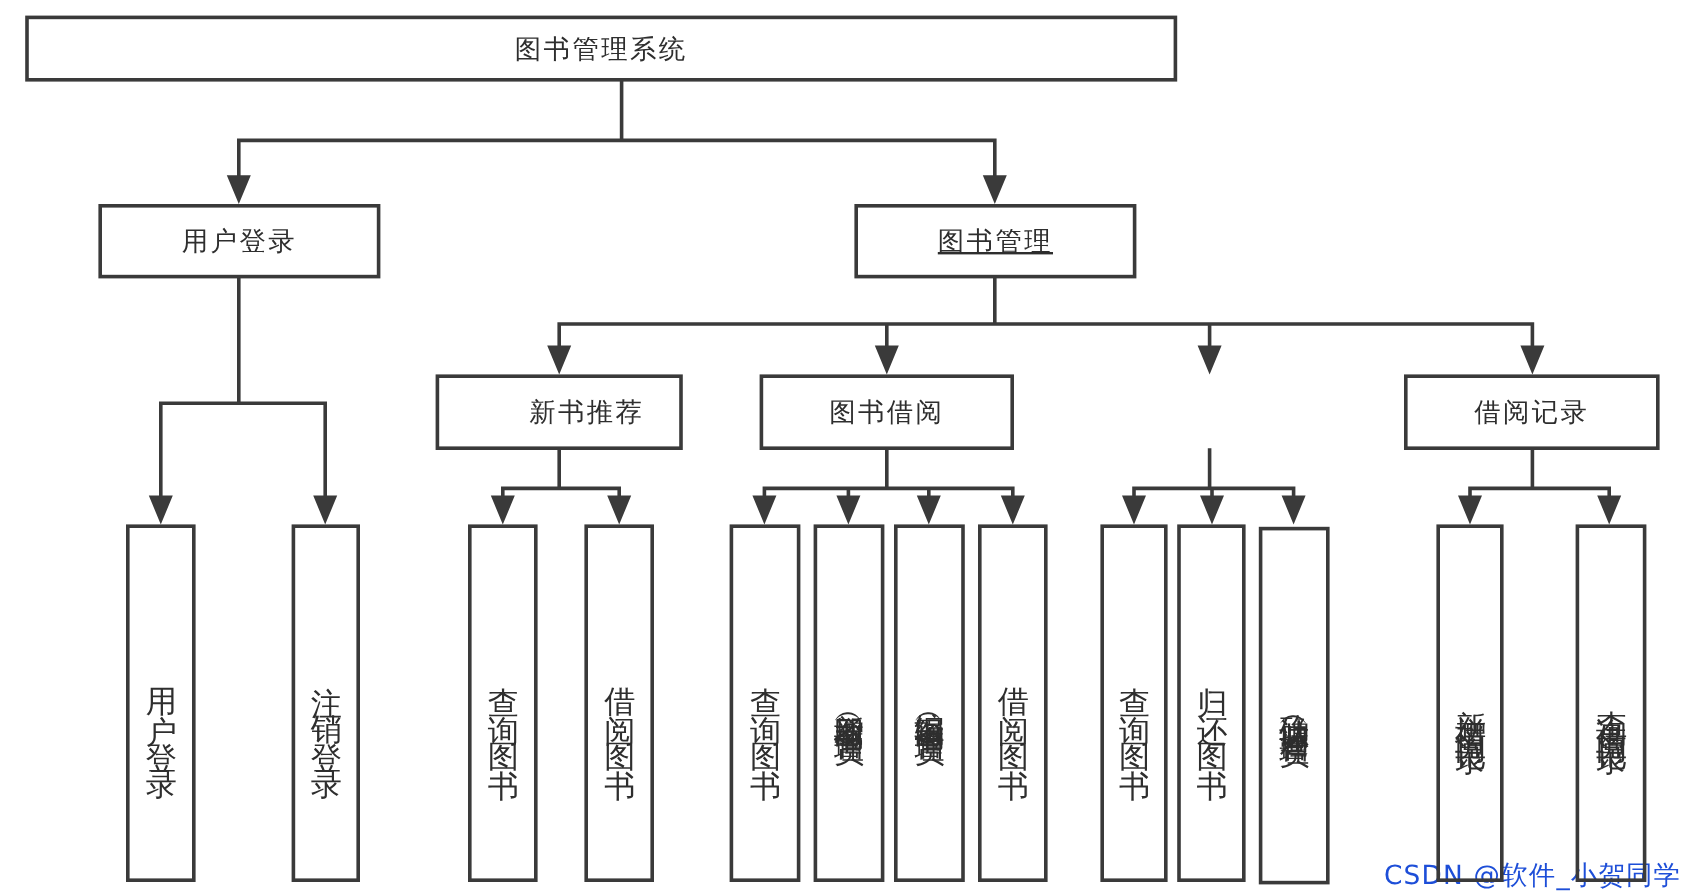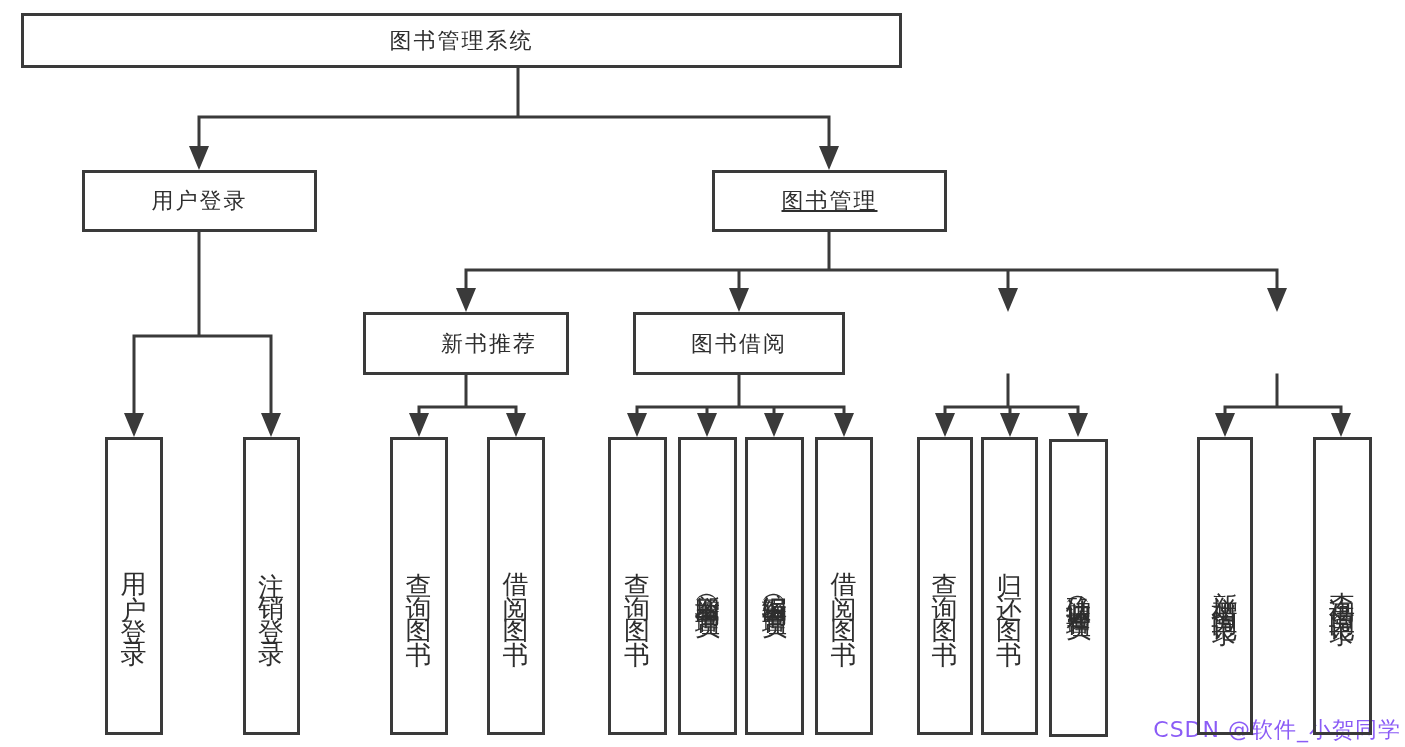--- a/index.html
+++ b/index.html
@@ -3,21 +3,21 @@
 <meta charset="utf-8">
 <style>
   html,body { margin:0; padding:0; background:#ffffff; }
   .canvas {
     position:relative; width:1405px; height:747px; background:#ffffff;
     font-family:"DejaVu Sans", sans-serif; overflow:hidden;
   }
   svg.connectors { position:absolute; left:0; top:0; z-index:1; }
   .watermark {
     position:absolute; right:4px; top:715px; z-index:2;
-    color:#8b5cf6; font-size:22px; letter-spacing:1px; white-space:nowrap;
+    color:#1d4ed8; font-size:22px; letter-spacing:1px; white-space:nowrap;
   }
   .box {
     position:absolute; box-sizing:border-box; z-index:3;
     border:3px solid #3a3a3a; background:transparent;
     display:flex; align-items:center; justify-content:center;
     color:#2e2e2e;
   }
   .hbox { font-size:22px; letter-spacing:2px; }
   .vtext {
     writing-mode:vertical-rl; text-orientation:mixed;
@@ -61,36 +61,39 @@
              M409,413 L429,413 L419,437 Z  M506,413 L526,413 L516,437 Z
              M627,413 L647,413 L637,437 Z  M697,413 L717,413 L707,437 Z
              M764,413 L784,413 L774,437 Z  M834,413 L854,413 L844,437 Z
              M935,413 L955,413 L945,437 Z  M1000,413 L1020,413 L1010,437 Z
              M1068,413 L1088,413 L1078,437 Z
              M1215,413 L1235,413 L1225,437 Z  M1331,413 L1351,413 L1341,437 Z"></path>
   </svg>
 
   <div class="watermark">CSDN @软件_小贺同学</div>
 
-  <div class="box hbox" style="left:21px; top:13px; width:881px; height:55px;">
+  <div class="box hbox" style="left:21px; top:13px; width:960px; height:55px;">
     <span>图书管理系统</span>
   </div>
 
   <div class="box hbox" style="left:82px; top:170px; width:235px; height:62px;">
     <span>用户登录</span>
   </div>
   <div class="box hbox" style="left:712px; top:170px; width:235px; height:62px;text-decoration:underline;">
     <span>图书管理</span>
   </div>
 
   <div class="box hbox" style="left:363px; top:312px; width:206px; height:63px;padding-left:46px;">
     <span>新书推荐</span>
   </div>
   <div class="box hbox" style="left:633px; top:312px; width:212px; height:63px;font-family:Liberation Serif, serif;">
     <span>图书借阅</span>
+  </div>
+  <div class="box hbox" style="left:1170px; top:312px; width:213px; height:63px;">
+    <span>借阅记录</span>
   </div>
 
   <div class="box" style="left:105px; top:437px; width:58px; height:298px;">
     <span class="vtext sp4">用户登录</span>
   </div>
   <div class="box" style="left:243px; top:437px; width:57px; height:298px;">
     <span class="vtext sp4">注销登录</span>
   </div>
 
   <div class="box" style="left:390px; top:437px; width:58px; height:298px;">

